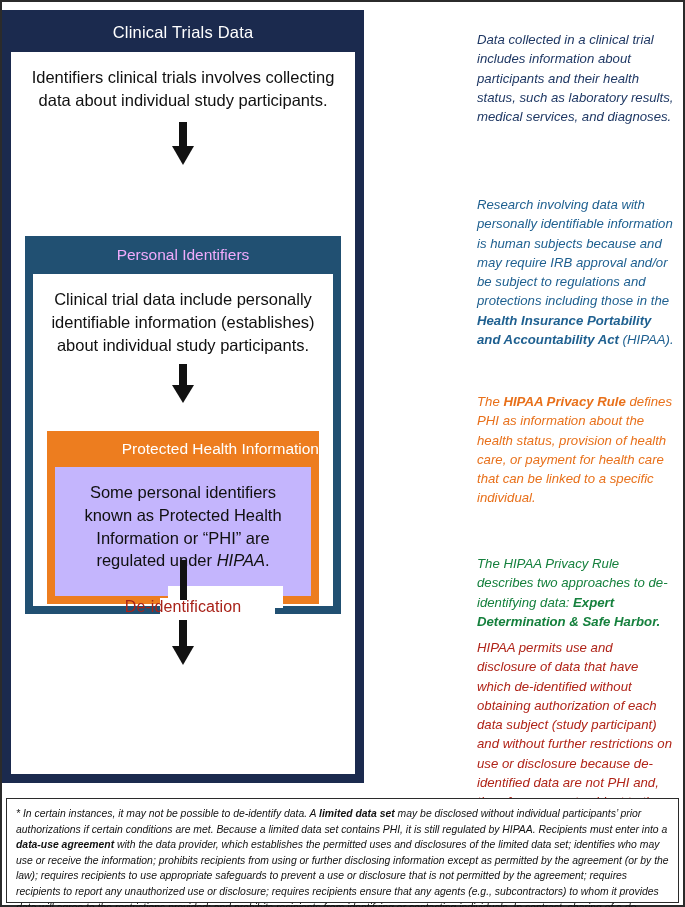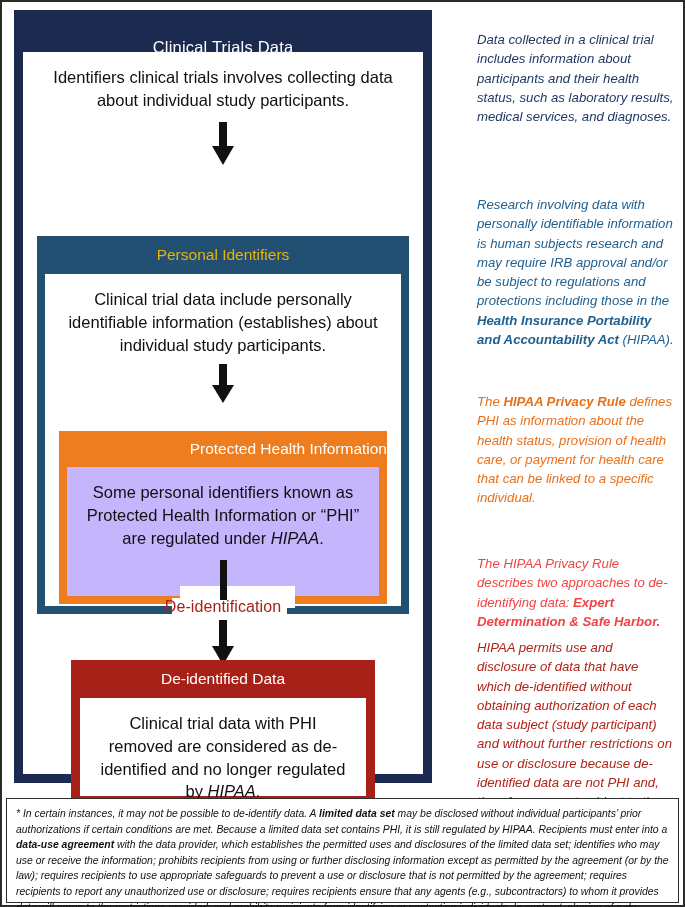--- a/index.html
+++ b/index.html
@@ -18,24 +18,24 @@
   }
 
   
   .top{
     position:absolute;left:0;top:0;width:681px;height:789px;
     box-sizing:border-box;
   }
 
   
   .lvl-navy{
-    position:absolute;left:12px;top:8px;width:418px;height:773px;
+    position:absolute;left:0;top:8px;width:362px;height:773px;
     box-sizing:border-box;
     background:#1b2a4e;
-    padding:16px;
+    padding:1px;
   }
   .navy-title{
     height:42px;line-height:42px;text-align:center;
     color:#ffffff;font-size:16.5px;letter-spacing:.2px;
   }
   .navy-body{
     position:absolute;left:9px;top:42px;right:9px;bottom:9px;
     background:#ffffff;
     box-sizing:border-box;
   }
@@ -51,21 +51,21 @@
   }
 
   
   .lvl-blue{
     position:absolute;left:14px;right:14px;top:184px;height:378px;
     background:#215072;
     box-sizing:border-box;
   }
   .blue-title{
     height:38px;line-height:38px;text-align:center;
-    color:#eab308;font-size:15.5px;
+    color:#f0abfc;font-size:15.5px;
   }
   .blue-body{
     position:absolute;left:8px;top:38px;right:8px;bottom:8px;
     background:#ffffff;box-sizing:border-box;
   }
 
   
   .lvl-orange{
     position:absolute;left:14px;right:14px;top:157px;height:173px;
     background:#ed7d1f;box-sizing:border-box;
@@ -114,21 +114,21 @@
   .notes{
     position:absolute;left:428px;top:0;width:253px;height:789px;
   }
   .note{
     position:absolute;left:24px;right:8px;
     font-style:italic;font-size:13.2px;line-height:1.46;margin-left:23px;
   }
   .n1{top:28px;color:#1f3864;}
   .n2{top:193px;color:#1f6090;}
   .n3{top:390px;color:#e8701a;}
-  .n4{top:552px;color:#ef4444;}
+  .n4{top:552px;color:#15803d;}
   .n5{top:636px;color:#b02418;}
   .note b{font-weight:bold;}
 
   
   .footnote{
     position:absolute;left:4px;top:796px;width:673px;height:105px;
     box-sizing:border-box;
     border:1.5px solid #2b2b2b;
     background:#ffffff;
     padding:7px 9px 5px 9px;
@@ -185,36 +185,29 @@
 
         <div class="stem" style="top:508px;height:40px;"></div>
 
         <div class="deid-label">De-identification</div>
 
         <svg width="30" height="46" viewBox="0 0 30 46" style="position:absolute;left:50%;margin-left:-15px;top:568px;">
           <rect x="11" y="0" width="8" height="28" fill="#111111"></rect>
           <polygon points="4,26 26,26 15,45" fill="#111111"></polygon>
         </svg>
 
-        <div class="lvl-red">
-          <div class="red-title">De-identified Data</div>
-
-          <div class="red-body">
-            <div class="para"><span>Clinical trial data with PHI removed are considered as de-identified and no longer regulated by </span><em>HIPAA</em><span>.</span></div>
-          </div>
-        </div>
 
       </div>
     </div>
 
     <div class="notes">
 
       <div class="note n1">Data collected in a clinical trial includes information about participants and their health status, such as laboratory results, medical services, and diagnoses.</div>
 
-      <div class="note n2"><span>Research involving data with personally identifiable information is human subjects research and may require IRB approval and/or be subject to regulations and protections including those in the </span><b>Health Insurance Portability and Accountability Act</b><span> (HIPAA).</span></div>
+      <div class="note n2"><span>Research involving data with personally identifiable information is human subjects because and may require IRB approval and/or be subject to regulations and protections including those in the </span><b>Health Insurance Portability and Accountability Act</b><span> (HIPAA).</span></div>
 
       <div class="note n3"><span>The </span><b>HIPAA Privacy Rule</b><span> defines PHI as information about the health status, provision of health care, or payment for health care that can be linked to a specific individual.</span></div>
 
       <div class="note n4"><span>The HIPAA Privacy Rule describes two approaches to de-identifying data: </span><b>Expert Determination &amp; Safe Harbor.</b></div>
 
       <div class="note n5">HIPAA permits use and disclosure of data that have which de-identified without obtaining authorization of each data subject (study participant) and without further restrictions on use or disclosure because de-identified data are not PHI and, therefore, are not subject to the Privacy Rule.*</div>
 
     </div>
   </div>
 

